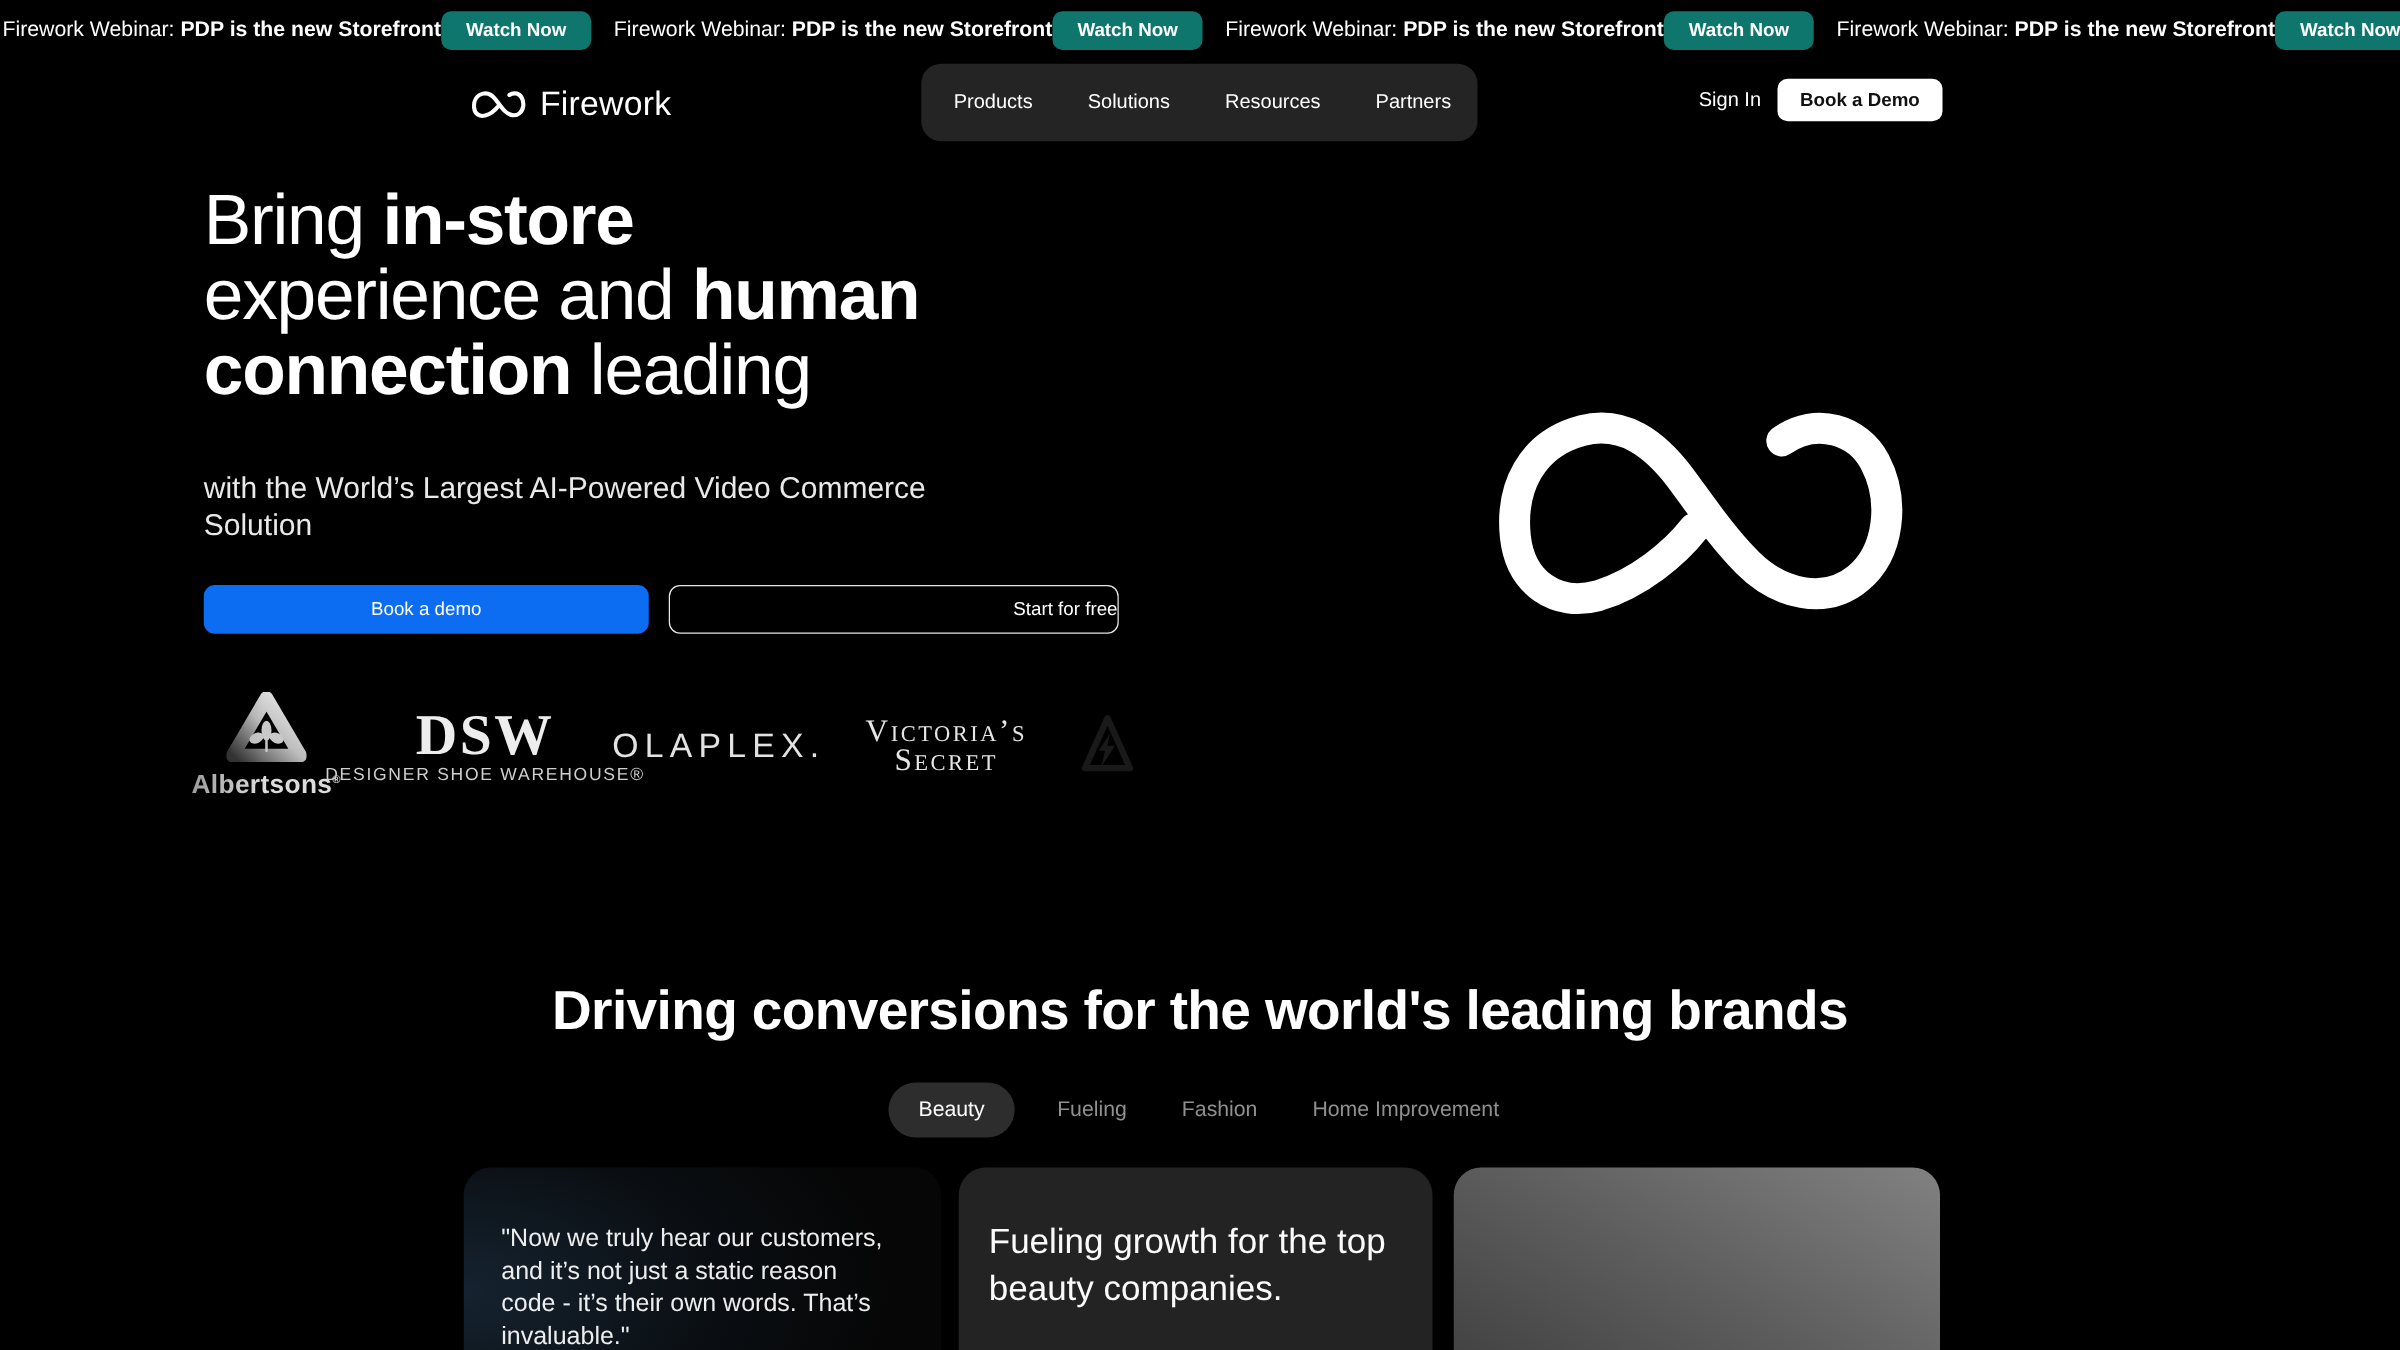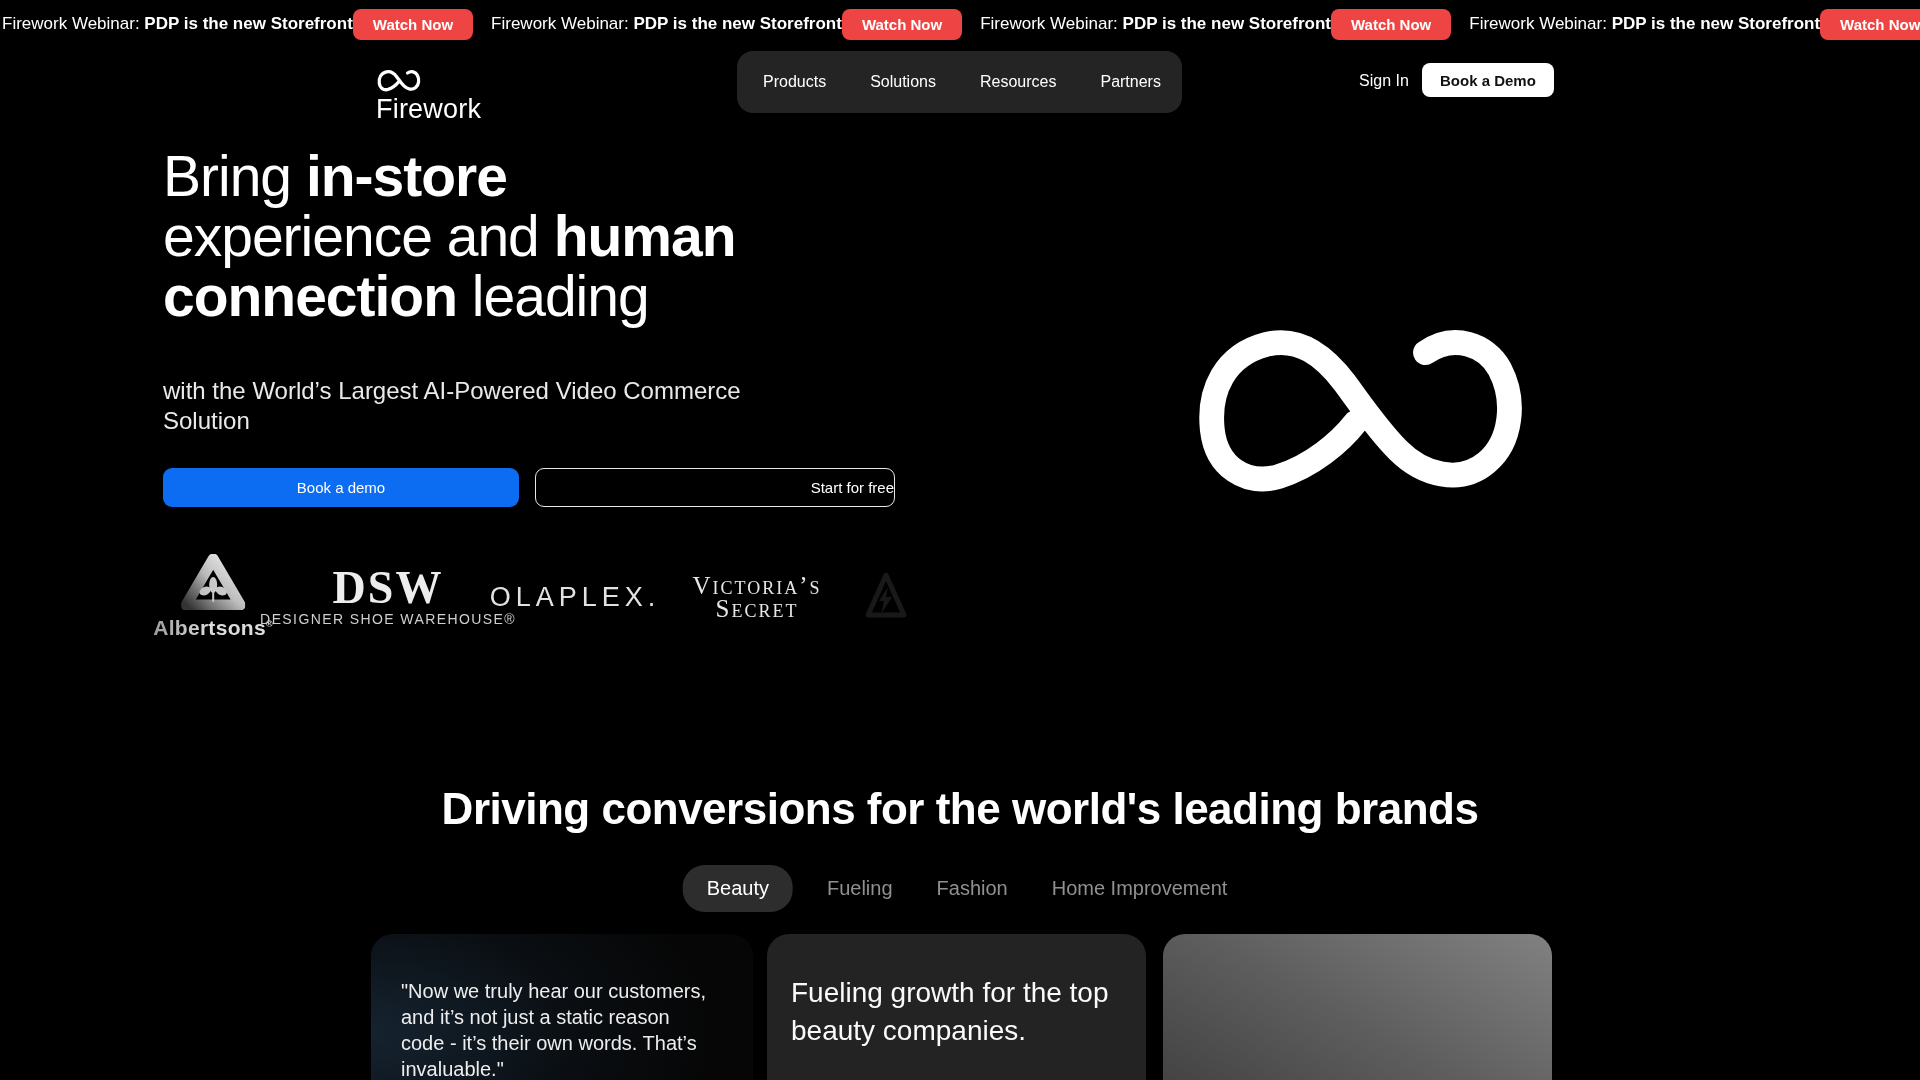--- a/index.html
+++ b/index.html
@@ -13,28 +13,28 @@
   
   .banner {
     position:absolute; top:0; left:0; width:1920px; height:48px;
     display:flex; align-items:center; gap:18px; overflow:hidden;
     padding-left:2px; white-space:nowrap;
   }
   .banner-seg { display:flex; align-items:center; flex:0 0 auto; }
   .banner-text { font-size:17px; color:#fff; }
   .banner-text b { font-weight:700; }
   .watch-btn {
-    background:#ef4444; color:#fff; border:none; border-radius:8px;
+    background:#0f766e; color:#fff; border:none; border-radius:8px;
     height:31px; padding:0 20px; font-size:15px; font-weight:700;
     font-family:"Liberation Sans", sans-serif; cursor:pointer;
   }
 
   
   .header { position:absolute; top:48px; left:0; width:1920px; height:70px; }
-  .brand { position:absolute; left:376px; top:20px; display:flex; align-items:flex-start; cursor:pointer;flex-direction:column; }
+  .brand { position:absolute; left:376px; top:20px; display:flex; align-items:center; gap:10px; cursor:pointer; }
   .brand svg { display:block; }
   .brand-name { font-size:27px; font-weight:500; letter-spacing:0.2px; }
   .nav-pill {
     position:absolute; left:737px; top:3px; width:445px; height:62px;
     background:#242424; border-radius:16px;
     display:flex; align-items:center; gap:44px; padding:0 26px;
   }
   .nav-item { font-size:16px; font-weight:500; color:#fff; cursor:pointer; }
   .signin { position:absolute; left:1359px; top:24px; font-size:16px; font-weight:500; cursor:pointer; }
   .demo-btn {
@@ -84,21 +84,21 @@
 
   
   .section-title {
     position:absolute; top:784px; left:0; width:1920px; text-align:center;
     font-size:44px; font-weight:700; letter-spacing:-0.5px; color:#fff;
   }
   .tabs {
     position:absolute; top:866px; left:50%; transform:translateX(-50%);
     display:flex; align-items:center; gap:24px; height:44px;
   }
-  .tab { font-size:20px; color:#909090; cursor:pointer; padding:0 10px; }
+  .tab { font-size:17px; color:#909090; cursor:pointer; padding:0 10px; }
   .tab.active {
     color:#fff; background:#2d2d2d; border-radius:22px; padding:12px 24px;
   }
 
   
   .card { position:absolute; top:934px; height:220px; border-radius:22px; }
   .card-quote {
     left:371px; width:382px; padding:44px 30px 0 30px;
     background:radial-gradient(120% 120% at 0% 45%, #152330 0%, #0a0e12 45%, #060606 75%);
   }

